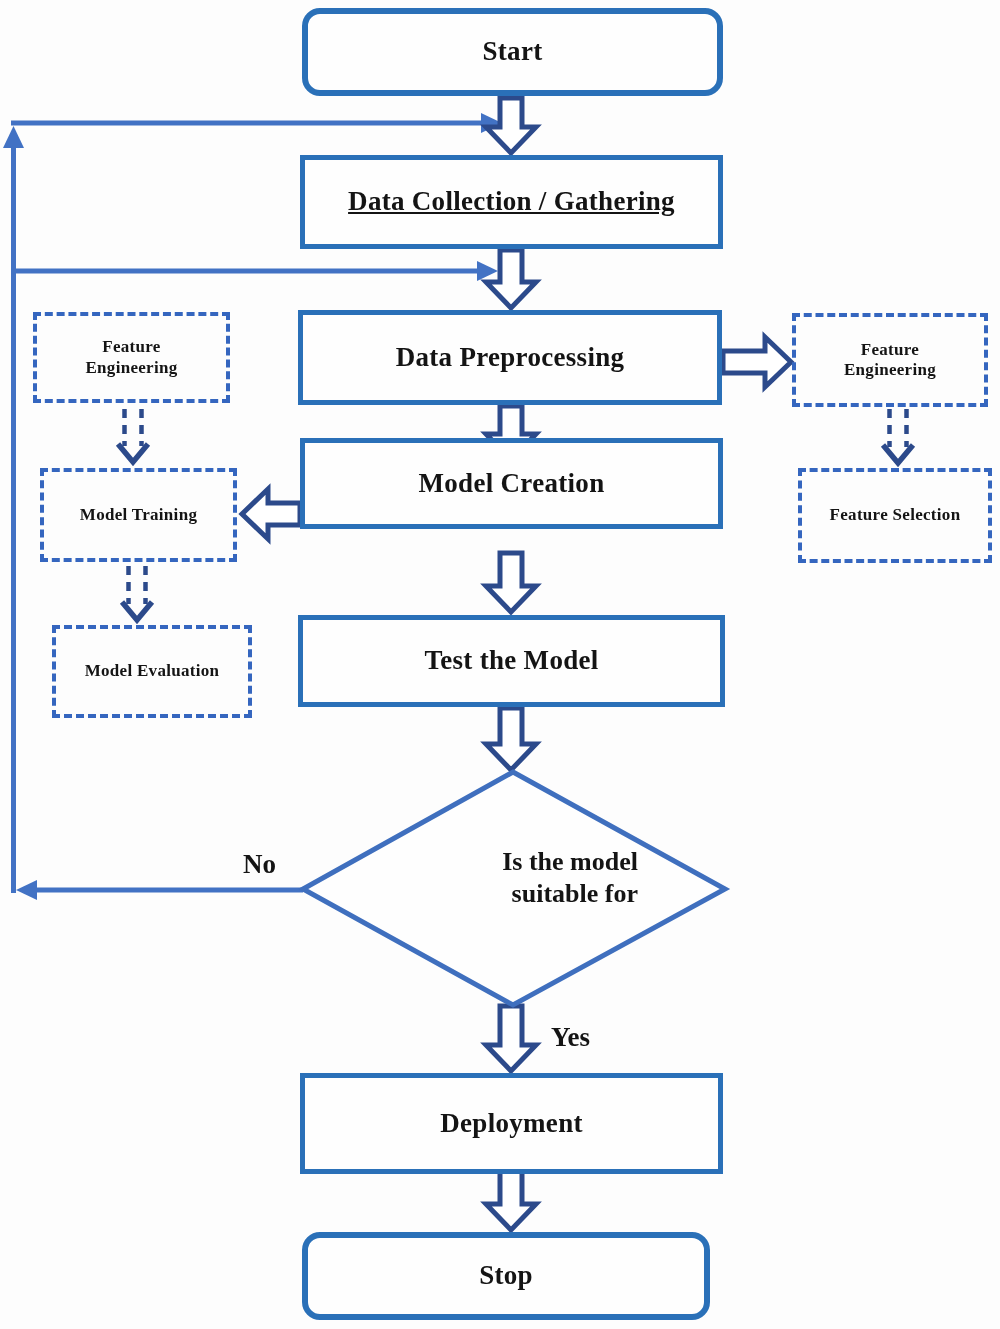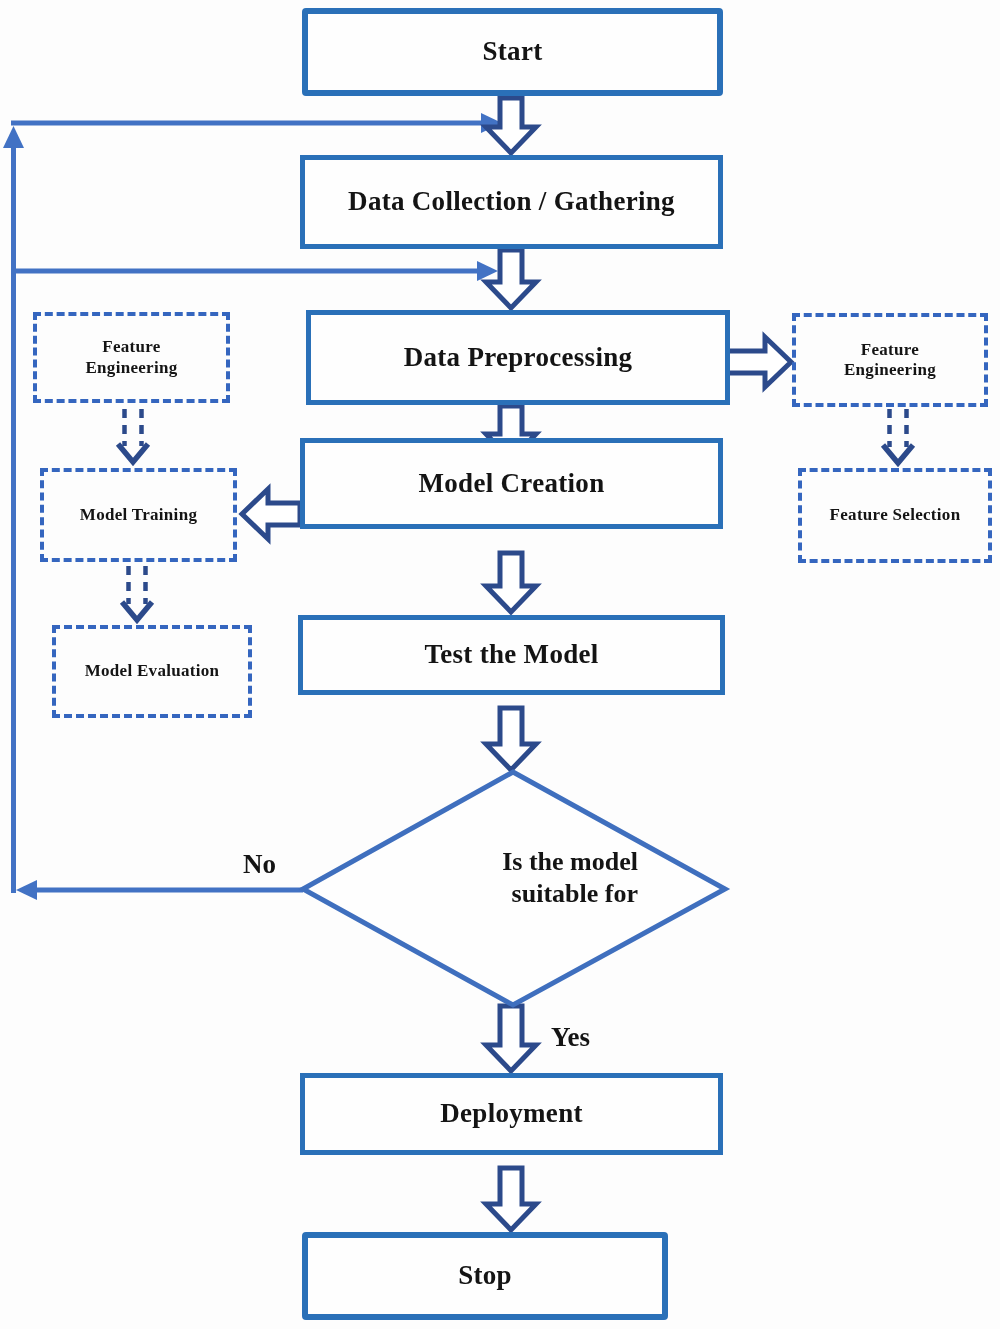--- a/index.html
+++ b/index.html
@@ -28,21 +28,21 @@
     justify-content: center;
     text-align: center;
     font-weight: bold;
     color: #141414;
     background: #fefefe;
     font-size: 27px;
     letter-spacing: 0.3px;
     line-height: 1.18;
   }
   .solid-box  { border: 5px solid #2a70b8; }
-  .round-box  { border: 6px solid #2a70b8; border-radius: 4px; }
+  .round-box  { border: 6px solid #2a70b8; border-radius: 18px; }
   .dashed-box {
     border: 4px dashed #3566bf;
     font-size: 17px;
     padding: 4px 18px;
     background: transparent;
   }
   .edge-label {
     position: absolute;
     font-weight: bold;
     color: #141414;
@@ -110,41 +110,41 @@
       </g>
     </g>
 
     <polygon points="513,772 725,889 513,1005 303,889" fill="#fefefe" stroke="#3f6fbe" stroke-width="5" stroke-linejoin="miter"></polygon>
   </svg>
 
   <div class="node round-box" style="left:302px; top:8px; width:421px; height:88px;">
     <span>Start</span>
   </div>
 
-  <div class="node solid-box" style="left:300px; top:155px; width:423px; height:94px;">
+  <div class="node solid-box" style="left:300px; top:155px; width:423px; height:94px;text-decoration:underline;">
     <span>Data Collection / Gathering</span>
   </div>
 
-  <div class="node solid-box" style="left:298px; top:310px; width:424px; height:95px;margin-left:8px;">
+  <div class="node solid-box" style="left:298px; top:310px; width:424px; height:95px;">
     <span>Data Preprocessing</span>
   </div>
 
   <div class="node solid-box" style="left:300px; top:438px; width:423px; height:91px;">
     <span>Model Creation</span>
   </div>
 
-  <div class="node solid-box" style="left:298px; top:615px; width:427px; height:80px;">
+  <div class="node solid-box" style="left:298px; top:615px; width:427px; height:92px;">
     <span>Test the Model</span>
   </div>
 
-  <div class="node solid-box" style="left:300px; top:1073px; width:423px; height:82px;">
+  <div class="node solid-box" style="left:300px; top:1073px; width:423px; height:101px;">
     <span>Deployment</span>
   </div>
 
-  <div class="node round-box" style="left:302px; top:1232px; width:366px; height:88px;">
+  <div class="node round-box" style="left:302px; top:1232px; width:408px; height:88px;">
     <span>Stop</span>
   </div>
 
   <div class="node dashed-box" style="left:33px; top:312px; width:197px; height:91px;">
     <span>Feature Engineering</span>
   </div>
 
   <div class="node dashed-box" style="left:40px; top:468px; width:197px; height:94px;">
     <span>Model Training</span>
   </div>

